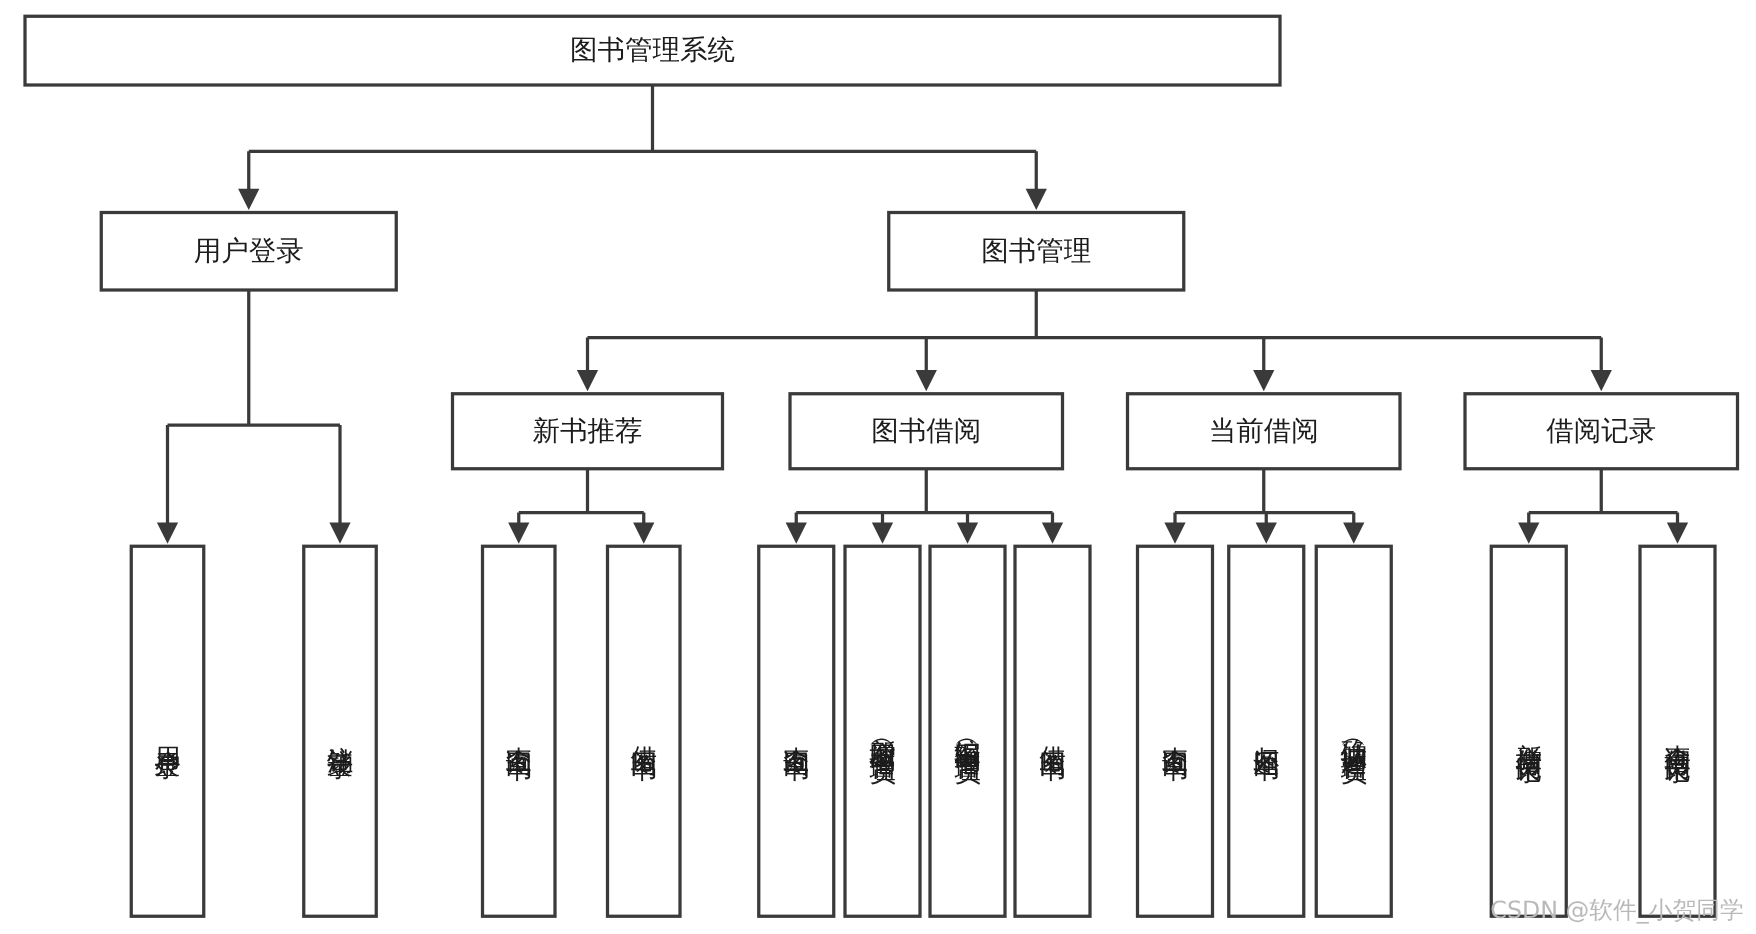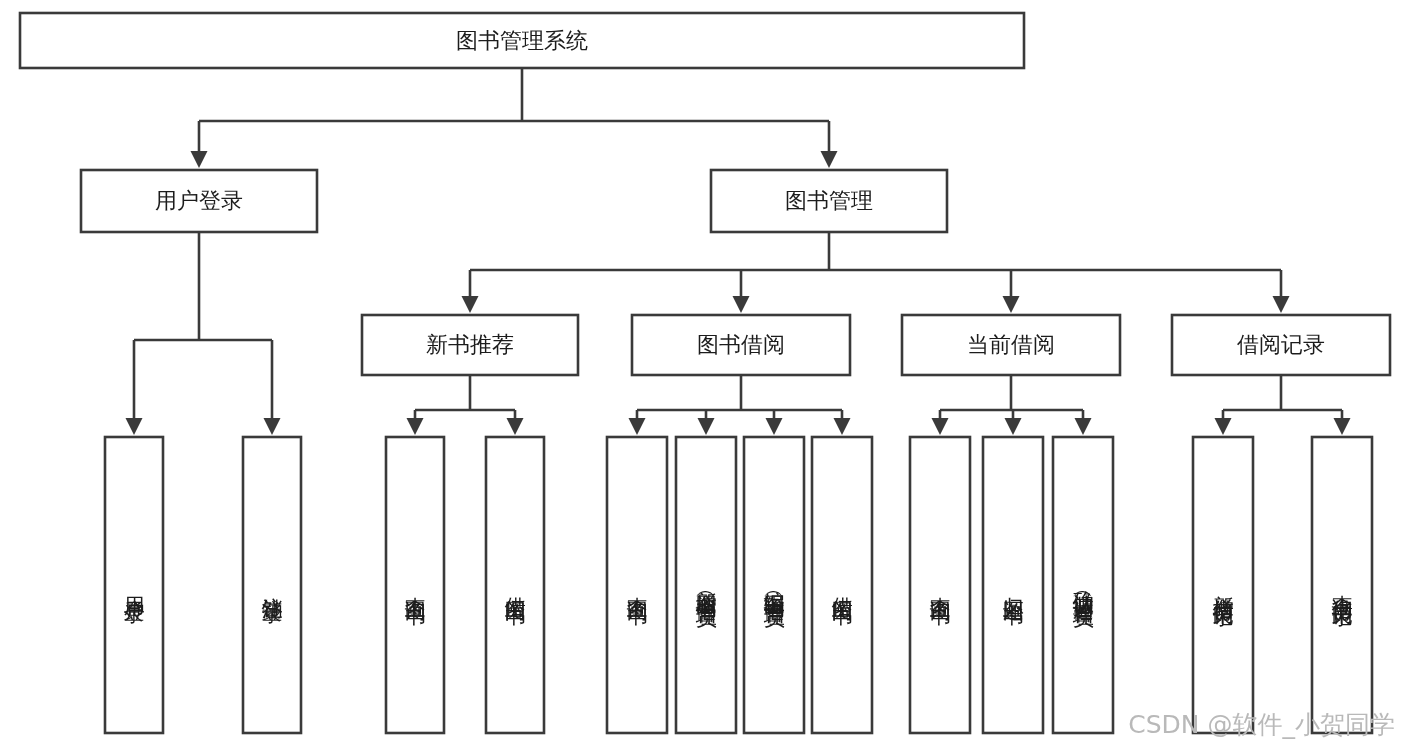--- a/index.html
+++ b/index.html
@@ -61,21 +61,21 @@
     justify-content: center;
     text-align: center;
     white-space: nowrap;
     user-select: none;
   }
   .watermark {
     position: absolute;
     right: 10px;
     bottom: 6px;
     font-family: "DejaVu Sans", "Liberation Sans", sans-serif;
-    font-size: 25px;
+    font-size: 19px;
     color: #b9b9b9;
     white-space: nowrap;
     user-select: none;
   }
 </style>
 </head>
 <body>
 
 <div id="diagram-root">
 

